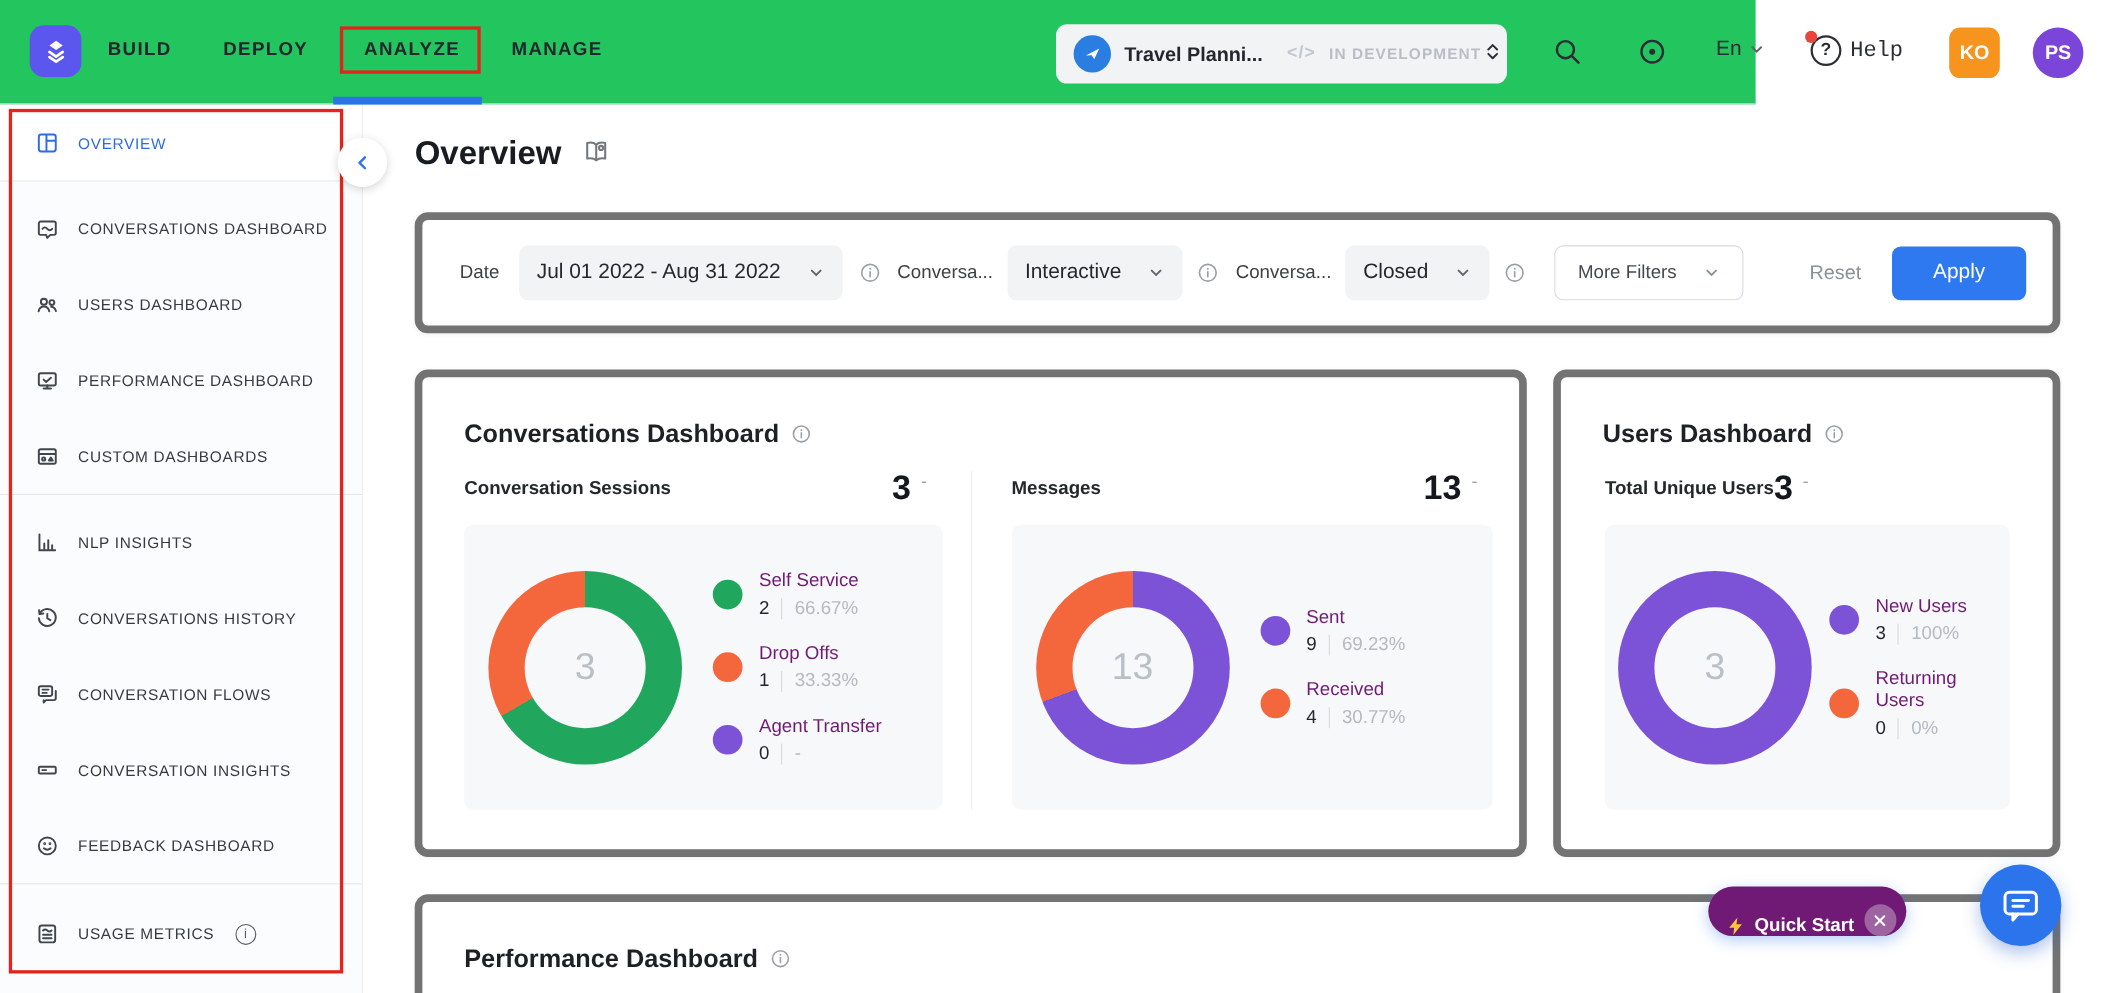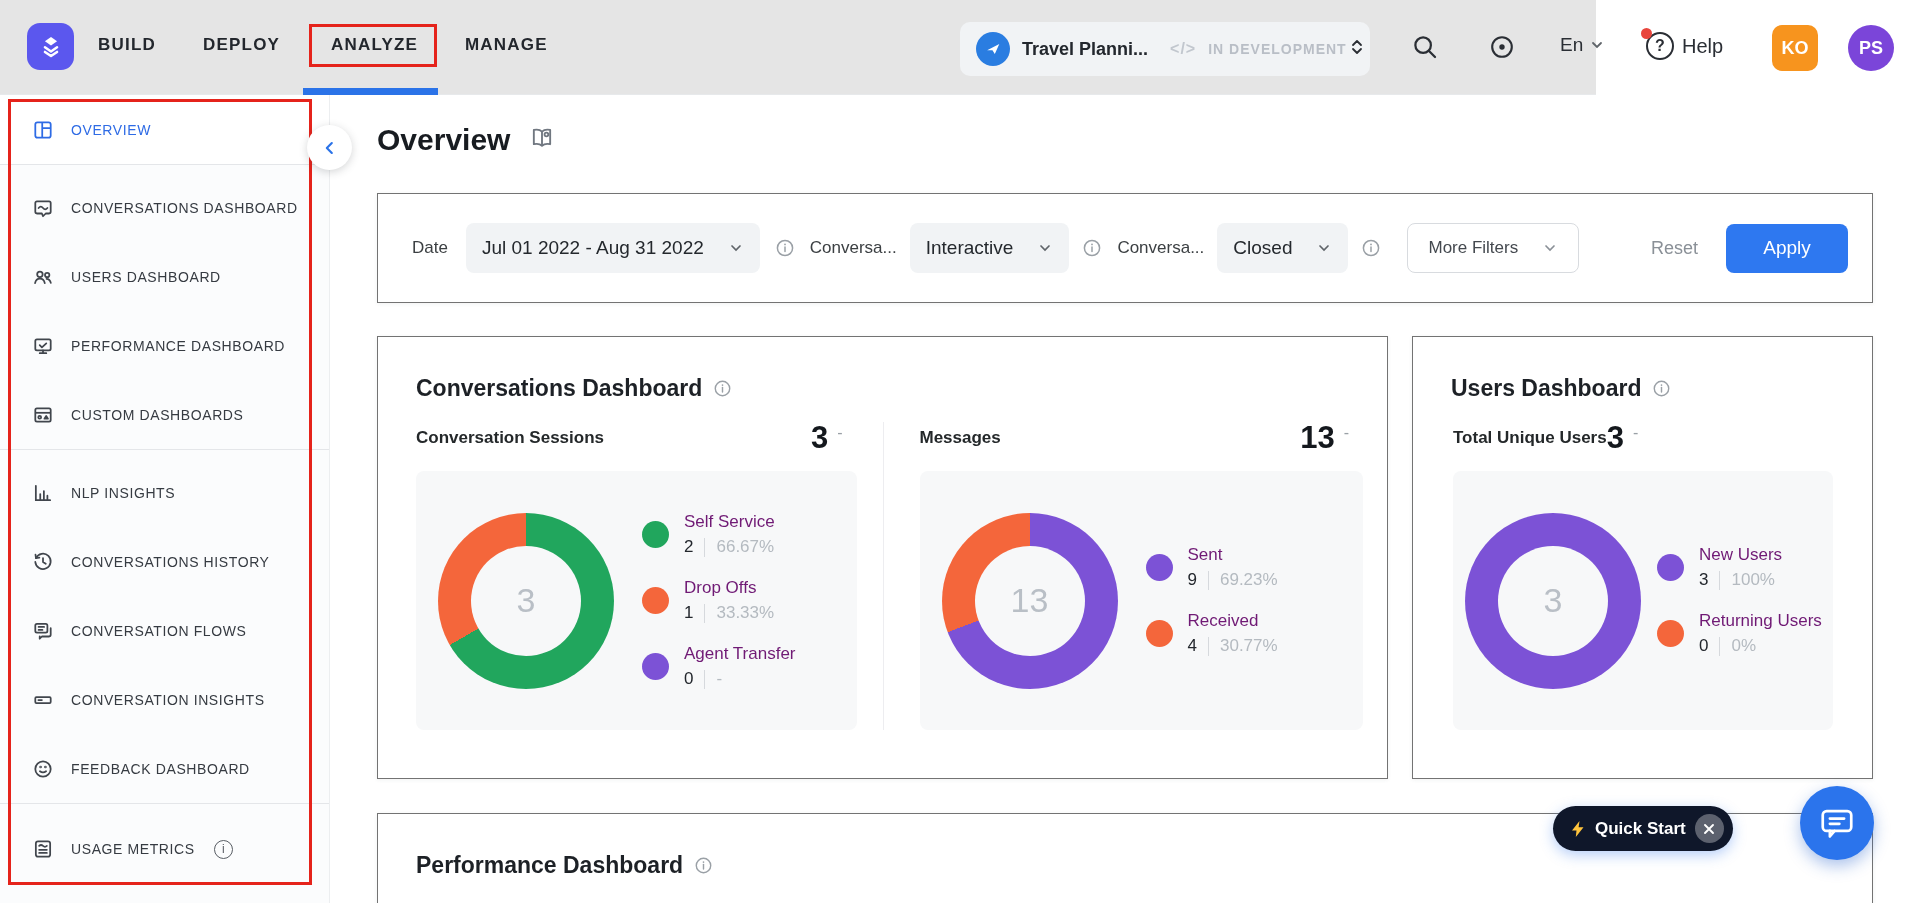--- a/index.html
+++ b/index.html
@@ -1,20 +1,20 @@
 <!DOCTYPE html>
 <html><head>
 <meta charset="utf-8">
 <style>
   * { margin:0; padding:0; box-sizing:border-box; }
   html,body { width:1917px; height:903px; overflow:hidden; background:#fff;
     font-family:"Liberation Sans", sans-serif; color:#1f2328; }
 
   
-  .topbar { position:absolute; left:0; top:0; width:1596px; height:95px; background:#e5e5e5;
+  .topbar { position:absolute; left:0; top:0; width:1596px; height:95px; background:#22c55e;
     border-bottom:1px solid #e7e9eb; z-index:20; }
   .logo { position:absolute; left:27px; top:23px; width:47px; height:47px; border-radius:13px;
     background:#5b57ee; display:flex; align-items:center; justify-content:center; cursor:pointer; }
   .nav-link { position:absolute; top:35px; font-size:17px; font-weight:bold; letter-spacing:1.2px;
     color:#23272d; cursor:pointer; }
   .analyze-box { position:absolute; left:309px; top:24px; width:128px; height:43px;
     border:3px solid #e5231b; z-index:25; pointer-events:none; }
   .nav-underline { position:absolute; left:303px; top:88px; width:135px; height:7px; background:#2b73e8; }
 
   .app-selector { position:absolute; left:960px; top:22px; width:410px; height:54px; background:#f1f3f5;
@@ -26,21 +26,21 @@
   .app-status { margin-left:12px; font-size:14px; font-weight:bold; letter-spacing:1px; color:#b9bec6; white-space:nowrap; }
   .updown { margin-left:auto; }
 
   .icon-btn { position:absolute; cursor:pointer; }
   .lang { position:absolute; left:1560px; top:34px; font-size:19px; color:#2a2e34; cursor:pointer;
     display:flex; align-items:center; gap:7px; }
   .help { position:absolute; left:1646px; top:32px; display:flex; align-items:center; gap:8px; cursor:pointer; }
   .help-q { position:relative; width:28px; height:28px; border:2px solid #2a2e34; border-radius:50%;
     display:flex; align-items:center; justify-content:center; font-size:16px; font-weight:bold; color:#2a2e34; }
   .help-dot { position:absolute; left:-7px; top:-6px; width:11px; height:11px; border-radius:50%; background:#e8453c; }
-  .help-label { font-size:20px; color:#2a2e34; }
+  .help-label { font-size:20px; color:#2a2e34;font-family:Liberation Mono, monospace; }
   .ko-badge { position:absolute; left:1772px; top:25px; width:46px; height:46px; border-radius:10px;
     background:#f7941e; color:#fff; font-size:18px; font-weight:bold; display:flex; align-items:center;
     justify-content:center; cursor:pointer; }
   .ps-avatar { position:absolute; left:1848px; top:25px; width:46px; height:46px; border-radius:50%;
     background:#7b45d9; color:#fff; font-size:18px; font-weight:bold; display:flex; align-items:center;
     justify-content:center; cursor:pointer; }
 
   
   .sidebar { position:absolute; left:0; top:95px; width:330px; height:808px; background:#fbfcfd;
     border-right:1px solid #eceef0; z-index:10; }
@@ -59,21 +59,21 @@
     align-items:center; justify-content:center; font-size:12px; color:#575c63; margin-left:2px; }
 
   
   .main { position:absolute; left:330px; top:95px; width:1587px; height:808px; background:#fff; }
   .collapse-btn { position:absolute; left:-23px; top:30px; width:45px; height:45px; border-radius:50%;
     background:#fff; box-shadow:0 2px 8px rgba(60,64,67,.22); display:flex; align-items:center;
     justify-content:center; cursor:pointer; z-index:12; }
   .page-title-row { position:absolute; left:47px; top:28px; display:flex; align-items:center; gap:18px; }
   .page-title { font-size:30px; font-weight:bold; color:#181c21; }
 
-  .card { position:absolute; background:#fff; border:1px solid #737373; border-radius:0;
+  .card { position:absolute; background:#fff; border:7px solid #737373; border-radius:12px;
     box-shadow:0 1px 4px rgba(60,64,67,.07); }
   .filter-card { left:47px; top:98px; width:1496px; height:110px; display:flex; align-items:center;
     padding:0 24px 0 34px; }
   .f-label { font-size:17px; color:#3c4043; white-space:nowrap; }
   .pill { background:#f1f3f5; border-radius:8px; height:50px; display:flex; align-items:center;
     padding:0 16px; cursor:pointer; white-space:nowrap; }
   .pill-text { font-size:19px; color:#24282d; }
   .chev { margin-left:24px; display:flex; }
   .info-icon { width:20px; height:20px; display:flex; cursor:pointer; flex-shrink:0; }
   .more-filters { border:1px solid #d8dbdf; border-radius:8px; height:50px; display:flex; align-items:center;
@@ -109,22 +109,22 @@
   .llabel { font-size:17px; color:#701a75; margin-bottom:5px; }
   .lline2 { display:flex; align-items:center; gap:11px; }
   .lval { font-size:17px; color:#23272d; }
   .lsep { width:1px; height:19px; background:#d6d9dd; }
   .lpct { font-size:17px; color:#b4bac0; }
 
   .users-panel { margin:18px 39px 0 40px; height:259px; background:#f7f8f9; border-radius:8px;
     display:flex; align-items:center; padding-left:12px; gap:16px; }
   .users-head { display:flex; align-items:flex-start; justify-content:flex-start; margin:20px 45px 0 40px; }
 
-  .quick-start { position:absolute; left:1223px; top:711px; height:45px; border-radius:23px; background:#0f172a;
-    display:flex; align-items:center; padding:0 9px 0 17px; gap:9px; cursor:pointer;
+  .quick-start { position:absolute; left:1223px; top:711px; height:45px; border-radius:23px; background:#701a75;
+    display:flex; align-items:flex-end; padding:0 9px 0 17px; gap:9px; cursor:pointer;
     box-shadow:0 4px 14px rgba(43,116,236,.35); z-index:30; }
   .qs-label { color:#fff; font-size:17px; font-weight:bold; white-space:nowrap; }
   .qs-close { width:29px; height:29px; border-radius:50%; background:rgba(255,255,255,.32); display:flex;
     align-items:center; justify-content:center; cursor:pointer; }
   .chat-fab { position:absolute; left:1470px; top:691px; width:74px; height:74px; border-radius:50%;
     background:#2b74ec; display:flex; align-items:center; justify-content:center; cursor:pointer;
     box-shadow:0 6px 16px rgba(33,95,203,.38); z-index:30; }
 </style>
 </head>
 <body>

